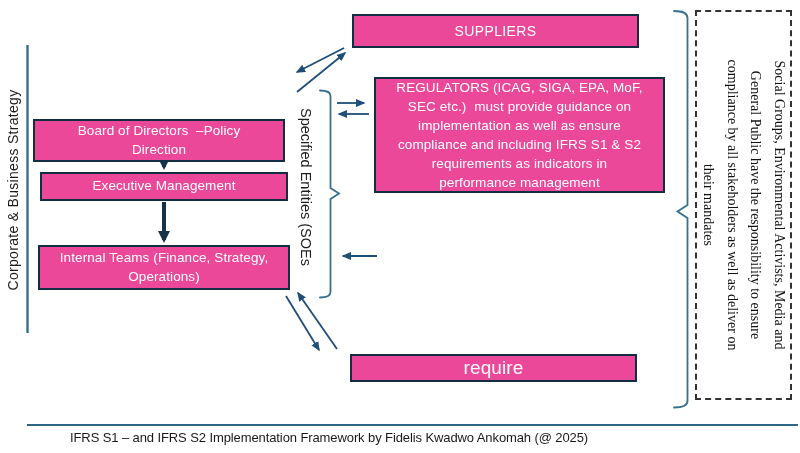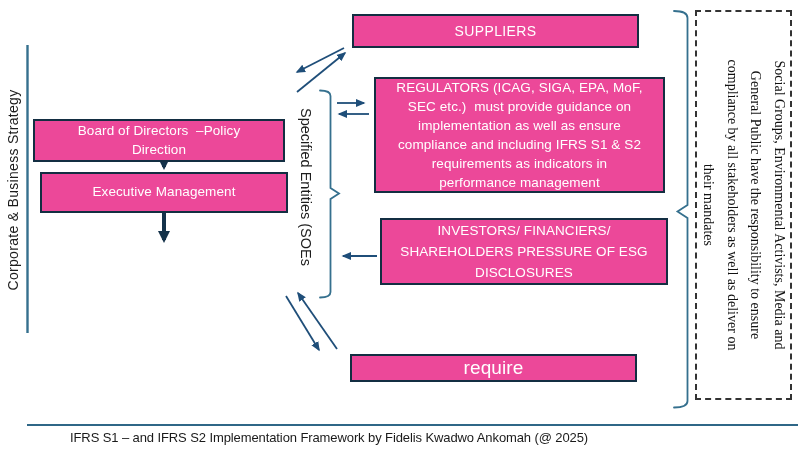--- a/index.html
+++ b/index.html
@@ -65,38 +65,37 @@
     <path d="M286,296 L319,350" stroke="#1F4E79" stroke-width="1.8" fill="none" marker-end="url(#mSmall)"></path>
     <path d="M337,349 L298,293" stroke="#1F4E79" stroke-width="1.8" fill="none" marker-end="url(#mSmall)"></path>
   </svg>
 
   <div class="rot-label" style="left:-107px; top:181px; width:240px; height:18px;
        font-size:14px; letter-spacing:0.3px; transform:rotate(-90deg);">Corporate &amp; Business Strategy</div>
 
   <div class="box" style="left:33px; top:79px; width:252px; height:43px; font-size:13.5px;margin-top:40px;">Board of Directors  –Policy
 Direction</div>
 
-  <div class="box" style="left:40px; top:172px; width:248px; height:41px; font-size:13.5px;">Executive Management</div>
+  <div class="box" style="left:40px; top:172px; width:248px; height:29px; font-size:13.5px;">Executive Management</div>
 
+  <div class="box" style="left:38px; top:245px; width:252px; height:45px; font-size:13.5px;">Internal Teams (Finance, Strategy,
+Operations)</div>
 
   <div class="rot-label" style="left:211px; top:178px; width:190px; height:18px;
        font-size:14.5px; transform:rotate(90deg);">Specified Entities (SOEs</div>
 
   <div class="box" style="left:352px; top:14px; width:287px; height:34px; font-size:14px; letter-spacing:0.4px;">SUPPLIERS</div>
 
   <div class="box" style="left:374px; top:77px; width:291px; height:116px; font-size:13.5px; line-height:19px;">REGULATORS (ICAG, SIGA, EPA, MoF,
 SEC etc.)  must provide guidance on
 implementation as well as ensure
 compliance and including IFRS S1 &amp; S2
 requirements as indicators in
 performance management</div>
 
-  <div class="box" style="left:380px; top:218px; width:288px; height:67px; font-size:13.5px; line-height:21px;">INVESTORS/ FINANCIERS/
-SHAREHOLDERS PRESSURE OF ESG
-DISCLOSURES</div>
 
   <div class="box" style="left:350px; top:354px; width:287px; height:28px; font-size:19px;">CUSTOMERS (Non-end users require
 iterative interaction)</div>
 
   <div class="dashed-panel" style="left:695px; top:10px; width:97px; height:390px;"></div>
   <div class="rot-label" style="left:552px; top:158px; width:384px; height:94px;
        font-family:'Liberation Serif', serif; font-size:14px; line-height:23.5px;
        color:#111111; transform:rotate(90deg);">Social Groups, Environmental Activists, Media and
 General Public have the responsibility to ensure
 compliance by all stakeholders as well as deliver on

